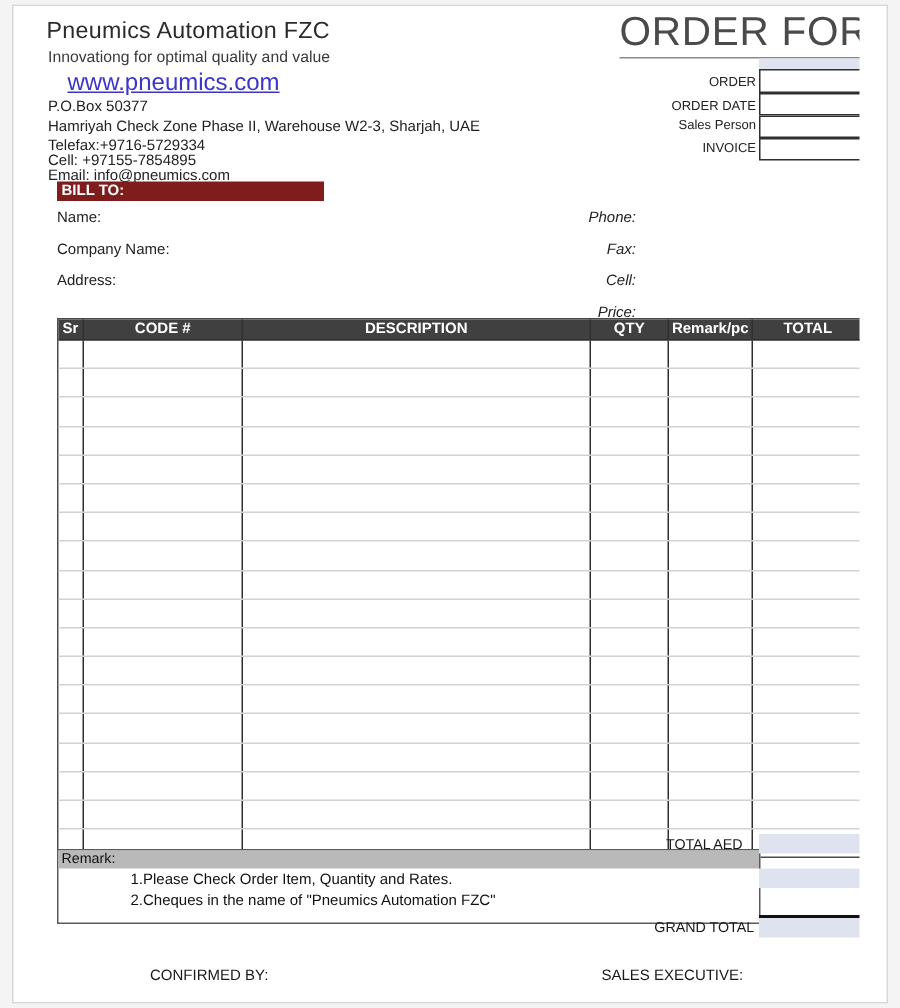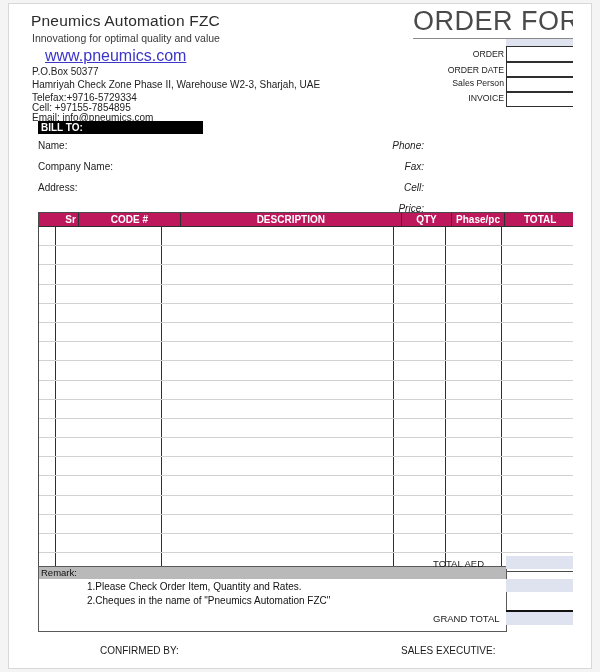--- a/index.html
+++ b/index.html
@@ -70,22 +70,22 @@
   }
   .field-box {
     left: 497px; width: 71px;
     border: 1px solid #2f2f2f;
     background: #ffffff;
   }
 
   
   #bill-to-banner {
     left: 29px; top: 117px;
-    width: 165px; height: 13px;
-    background: #000000;
+    width: 178px; height: 13px;
+    background: #7f1d1d;
   }
   #bill-to-banner span {
     position: absolute; left: 3px; top: 1px;
     font-size: 10px; font-weight: bold; color: #ffffff;
   }
   .bill-label {
     left: 29px;
     font-size: 10px; color: #222;
     white-space: nowrap;
   }
@@ -98,23 +98,22 @@
   
   #items-table {
     left: 29px; top: 208px;
     width: 538px;
     border-left: 1px solid #4a4a4a;
     border-right: 1px solid #4a4a4a;
     border-top: 1px solid #4a4a4a;
   }
   #items-head {
     display: flex; height: 14px;
-    background: #be185d;
+    background: #404040;
     border-bottom: 1px solid #2f2f2f;
-    padding-left: 24px;
   }
   #items-head div {
     font-size: 10px; font-weight: bold; color: #fff;
     text-align: center; line-height: 14px;
     border-right: 1px solid #2f2f2f;
     overflow: hidden; white-space: nowrap;
   }
   #items-head div:last-child { border-right: none; }
   .row {
     display: flex; height: 19.2px;
@@ -128,43 +127,43 @@
   .c-sr    { width: 17px; }
   .c-code  { width: 106px; }
   .c-desc  { width: 232px; }
   .c-qty   { width: 52px; }
   .c-price { width: 56px; }
   .c-total { width: 73px; }
 
   
   #remark-box {
     left: 29px; top: 562px;
-    width: 469px; height: 66px;
+    width: 469px; height: 50px;
     border: 1px solid #5a5a5a;
     background: #fff;
   }
   #remark-head {
     position: absolute; left: 0; top: 0;
     width: 100%; height: 12px;
     background: #b9b9b9;
   }
   #remark-head span {
     position: absolute; left: 2px; top: 0px;
     font-size: 9.5px; color: #111;
   }
   .remark-line {
     position: absolute; left: 2px;
     font-size: 10px; color: #111; white-space: nowrap; margin-left: 46px;
   }
 
   
   .total-label {
-    left: 424px; width: 95px;
+    left: 413px; width: 95px;
     font-size: 9.5px; color: #1a1a1a;
-    text-align: left; white-space: nowrap;
+    text-align: center; white-space: nowrap;
   }
   .total-box {
     left: 497px; width: 71px; height: 13px;
     background: #dfe3ef;
   }
   #grand-rule {
     left: 497px; top: 606px;
     width: 71px; height: 2px; background: #111;
   }
 
@@ -219,21 +218,21 @@
     <div class="abs contact-label" style="top:157px">Fax:</div>
     <div class="abs contact-label" style="top:178px">Cell:</div>
     <div class="abs contact-label" style="top:199px">Price:</div>
 
     <div class="abs" id="items-table">
       <div id="items-head">
         <div class="c-sr">Sr</div>
         <div class="c-code">CODE #</div>
         <div class="c-desc">DESCRIPTION</div>
         <div class="c-qty">QTY</div>
-        <div class="c-price">Phase/pc</div>
+        <div class="c-price">Remark/pc</div>
         <div class="c-total">TOTAL</div>
       </div>
       <div id="items-body">
           <div class="row">
             <div class="c-sr"></div>
             <div class="c-code"></div>
             <div class="c-desc"></div>
             <div class="c-qty"></div>
             <div class="c-price"></div>
             <div class="c-total"></div>

